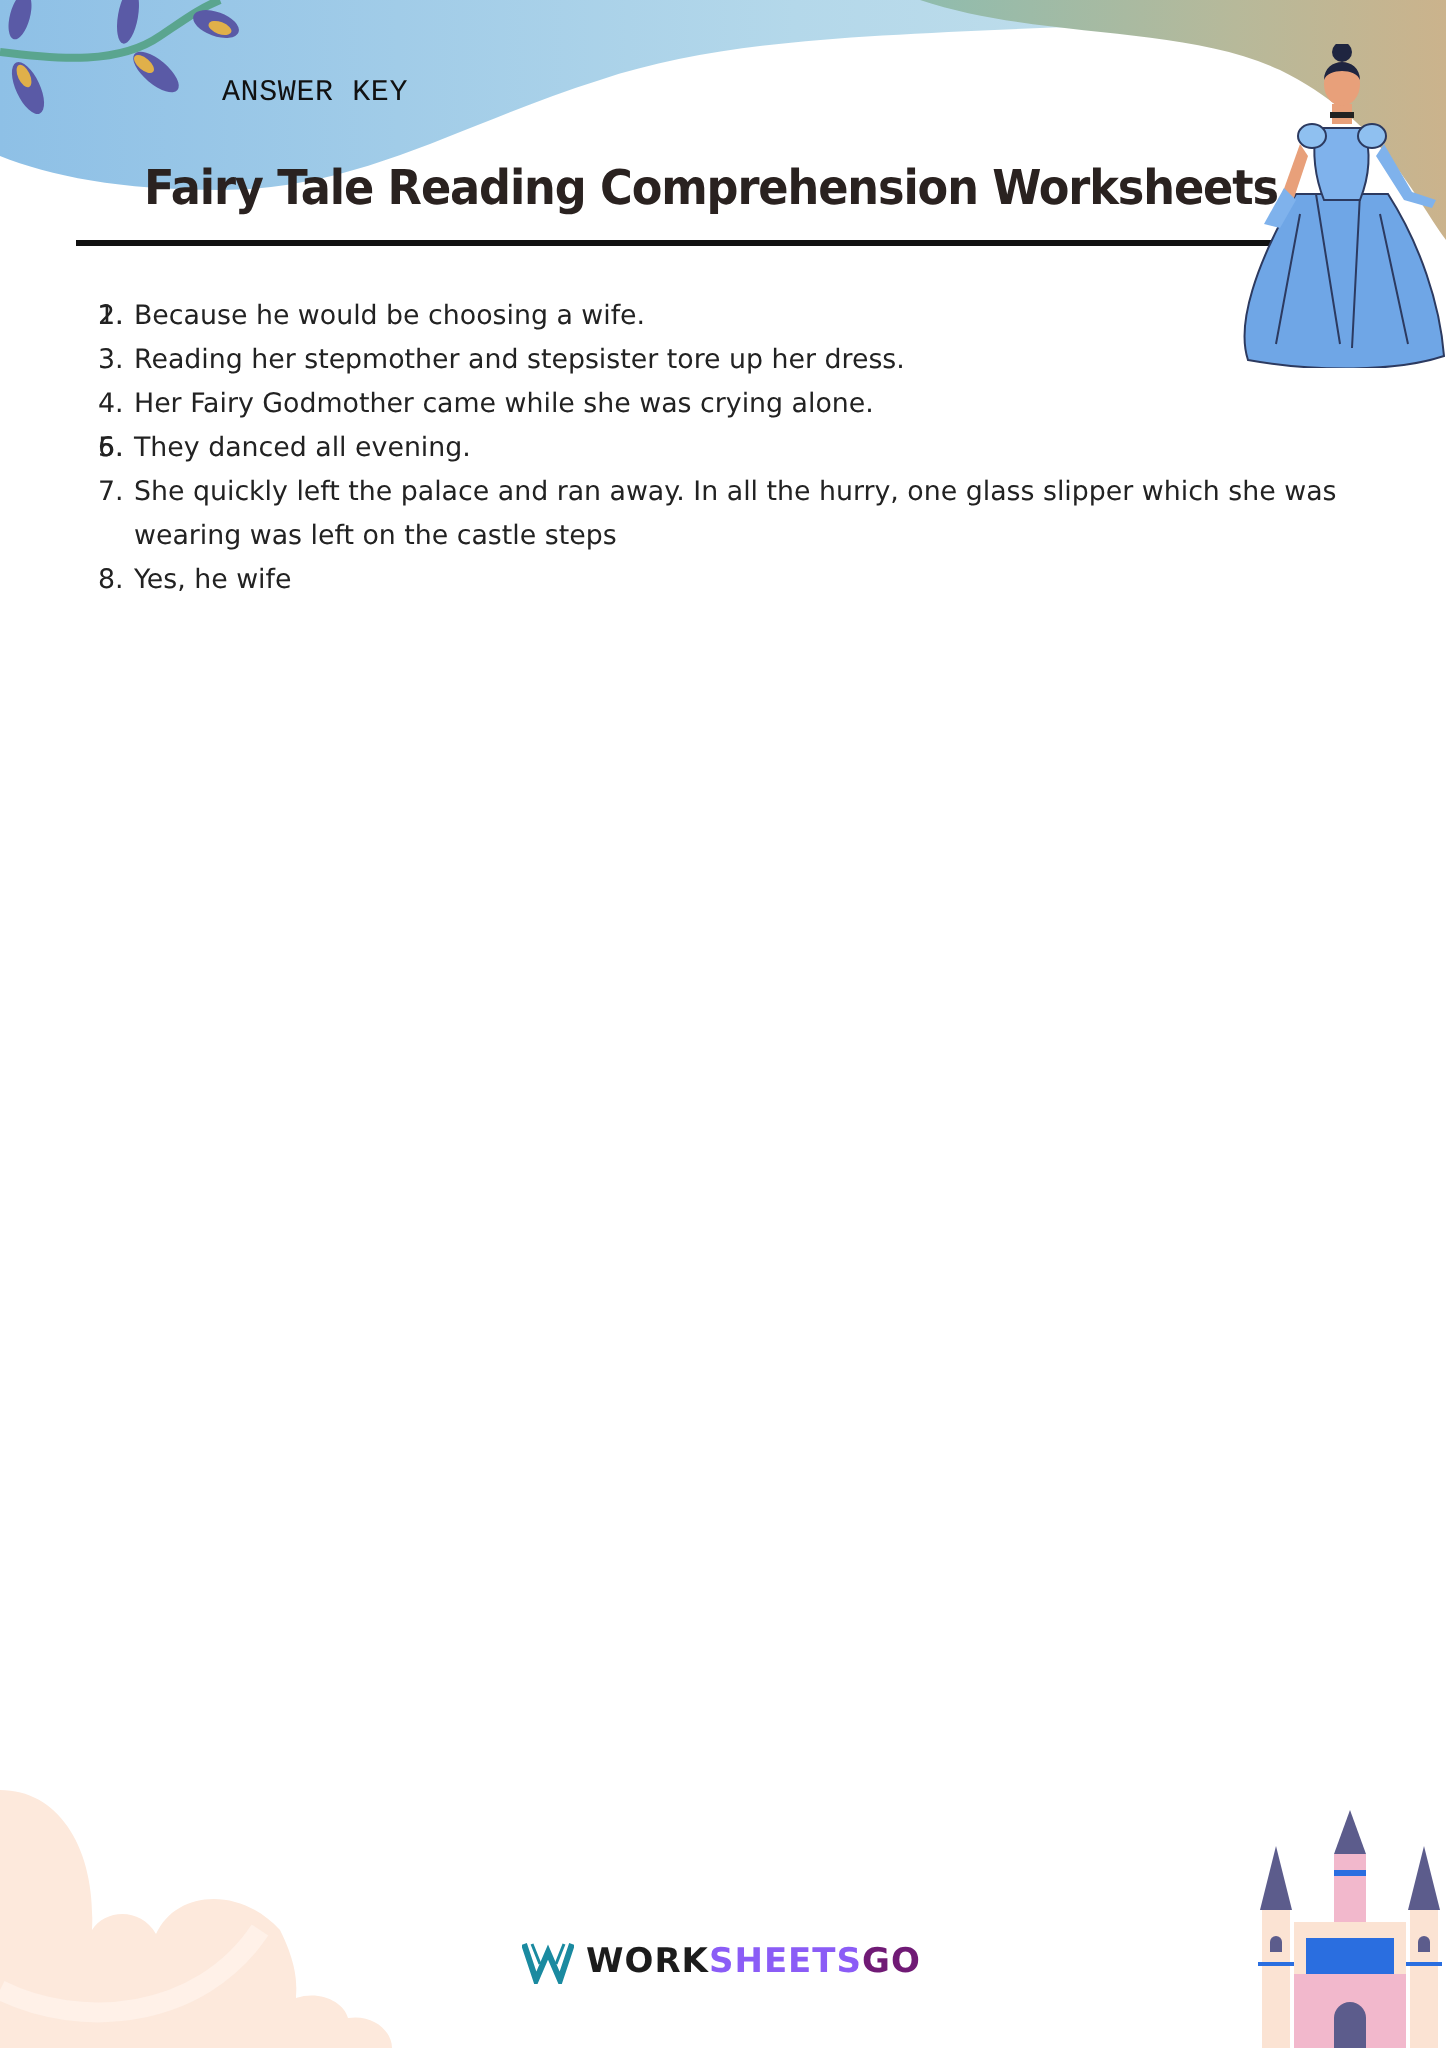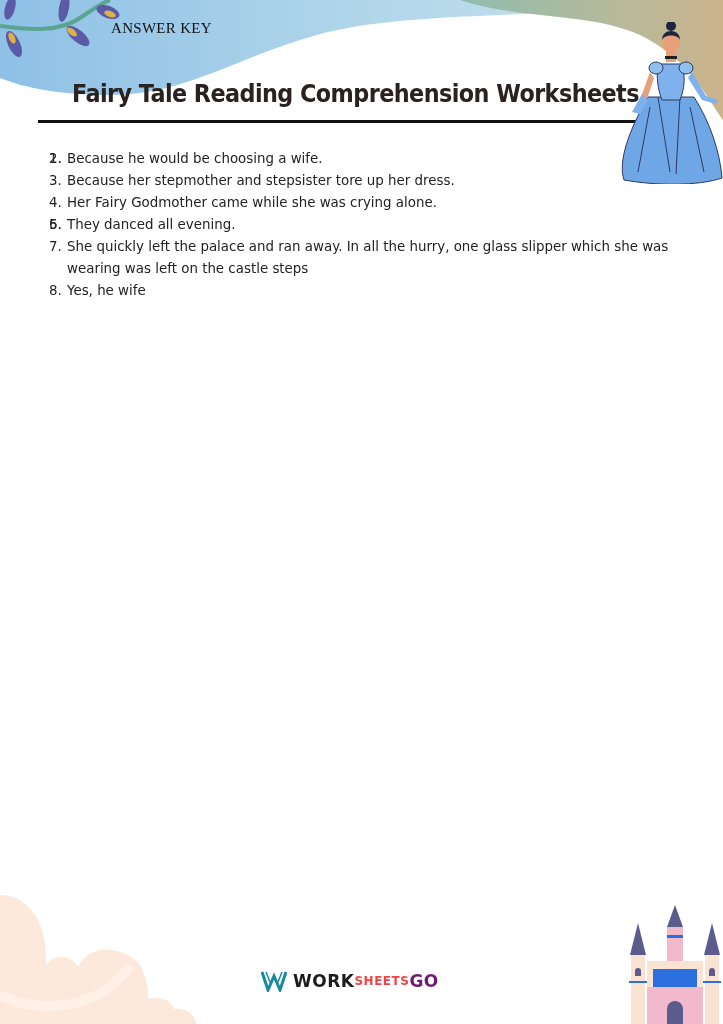--- a/index.html
+++ b/index.html
@@ -1,34 +1,34 @@
 <!DOCTYPE html>
 <html><head>
 <meta charset="utf-8">
 <style>
   html, body { margin:0; padding:0; }
   body { width:723px; height:1024px; position:relative; overflow:hidden; background:#ffffff;
          font-family:"DejaVu Sans", sans-serif; color:#222; }
   .header-bg { position:absolute; left:0; top:0; width:723px; height:190px; }
-  .answer-key { position:absolute; left:111px; top:20px; font-size:15px; font-weight:normal;
-                letter-spacing:0.3px; color:#111; font-family:Liberation Serif, serif; }
+  .answer-key { position:absolute; left:111px; top:38px; font-size:15px; font-weight:normal;
+                letter-spacing:0.3px; color:#111; font-family:Liberation Mono, monospace; }
   .title { position:absolute; left:72px; top:80px; font-size:24px; font-weight:bold; color:#2a2220;
            font-family:"DejaVu Sans", sans-serif; letter-spacing:-0.6px; white-space:nowrap;
            transform:scaleX(0.93); transform-origin:left center; }
   .rule { position:absolute; left:38px; top:120px; width:600px; height:3px; background:#111; }
   .princess { position:absolute; left:618px; top:22px; width:105px; height:162px; }
   .answers { position:absolute; left:49px; top:148px; margin:0; padding:0; list-style:none;
              font-size:13.4px; line-height:22px; color:#222; }
   .answers li { position:relative; padding-left:18px; width:610px; }
   .answers li .num { position:absolute; left:0; top:0; }
   .cloud { position:absolute; left:0; top:895px; width:200px; height:129px; }
   .logo { position:absolute; left:261px; top:968px; height:26px; display:flex; align-items:center;justify-content:center; }
   .logo .w { width:26px; height:22px; margin-right:6px; }
   .logo .t1 { font-size:17px; font-weight:bold; color:#1c1c1c; letter-spacing:0.5px; }
-  .logo .t2 { font-size:12px; font-weight:bold; color:#ef4444; letter-spacing:0.5px; }
+  .logo .t2 { font-size:17px; font-weight:bold; color:#8b5cf6; letter-spacing:0.5px; }
   .logo .t3 { font-size:17px; font-weight:bold; color:#701a75; letter-spacing:0.5px; }
   .castle { position:absolute; left:627px; top:905px; width:96px; height:119px; }
 </style>
 </head>
 <body>
 
 <svg class="header-bg" viewBox="0 0 723 190" preserveAspectRatio="none">
   <defs>
     <linearGradient id="gBlue" x1="0" y1="0" x2="1" y2="0">
       <stop offset="0" stop-color="#8ec0e6"></stop>
@@ -74,21 +74,21 @@
   <rect x="48" y="30" width="10" height="10" fill="#e8a07a"></rect>
   <rect x="47" y="34" width="12" height="3" fill="#222"></rect>
   <ellipse cx="53" cy="20" rx="9" ry="11" fill="#e8a07a"></ellipse>
   <path d="M44 18 C44 6 62 6 62 18 C60 12 46 12 44 18 Z" fill="#1f2540"></path>
   <circle cx="53" cy="4" r="5" fill="#1f2540"></circle>
 </svg>
 
 <ol class="answers">
   <li><span class="num">1.</span></li>
   <li><span class="num">2.</span><span>Because he would be choosing a wife.</span></li>
-  <li><span class="num">3.</span><span>Because her stepmother and stepsister tore up her dress.</span></li>
+  <li><span class="num">3.</span><span>Reading her stepmother and stepsister tore up her dress.</span></li>
   <li><span class="num">4.</span><span>Her Fairy Godmother came while she was crying alone.</span></li>
   <li><span class="num">5.</span></li>
   <li><span class="num">6.</span><span>They danced all evening.</span></li>
   <li><span class="num">7.</span><span>She quickly left the palace and ran away. In all the hurry, one glass slipper which she was  wearing was left on the castle steps</span></li>
   <li><span class="num">8.</span><span>Yes, he wife</span></li>
 </ol>
 
 <svg class="cloud" viewBox="0 0 200 129">
   <path d="M0 0 C30 0 48 30 46 70 C52 60 70 58 78 72 C88 50 120 48 140 70 C150 90 148 100 148 104 C160 100 172 106 174 114 C186 112 196 120 196 129 L0 129 Z" fill="#fde9dc"></path>
   <path d="M0 100 C40 120 100 115 130 70" stroke="#fff3ec" stroke-width="10" fill="none" opacity="0.7"></path>

